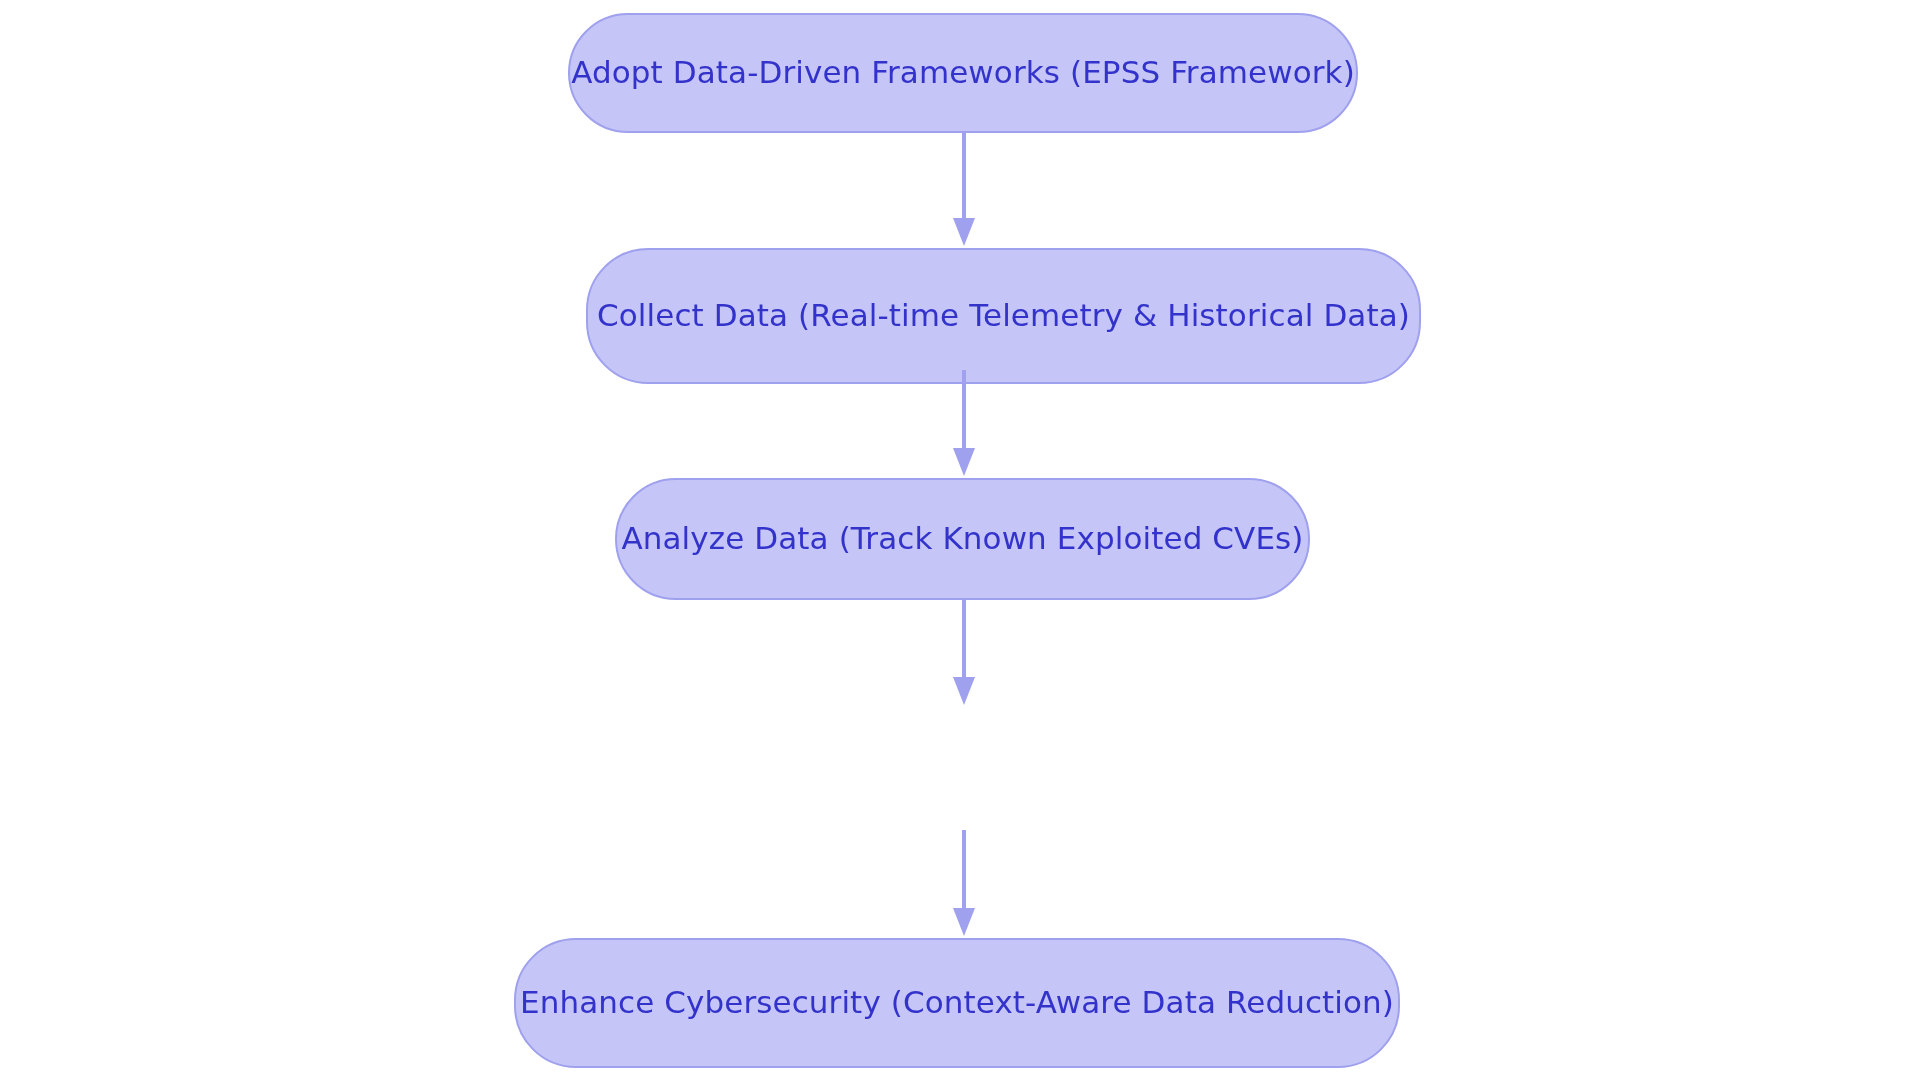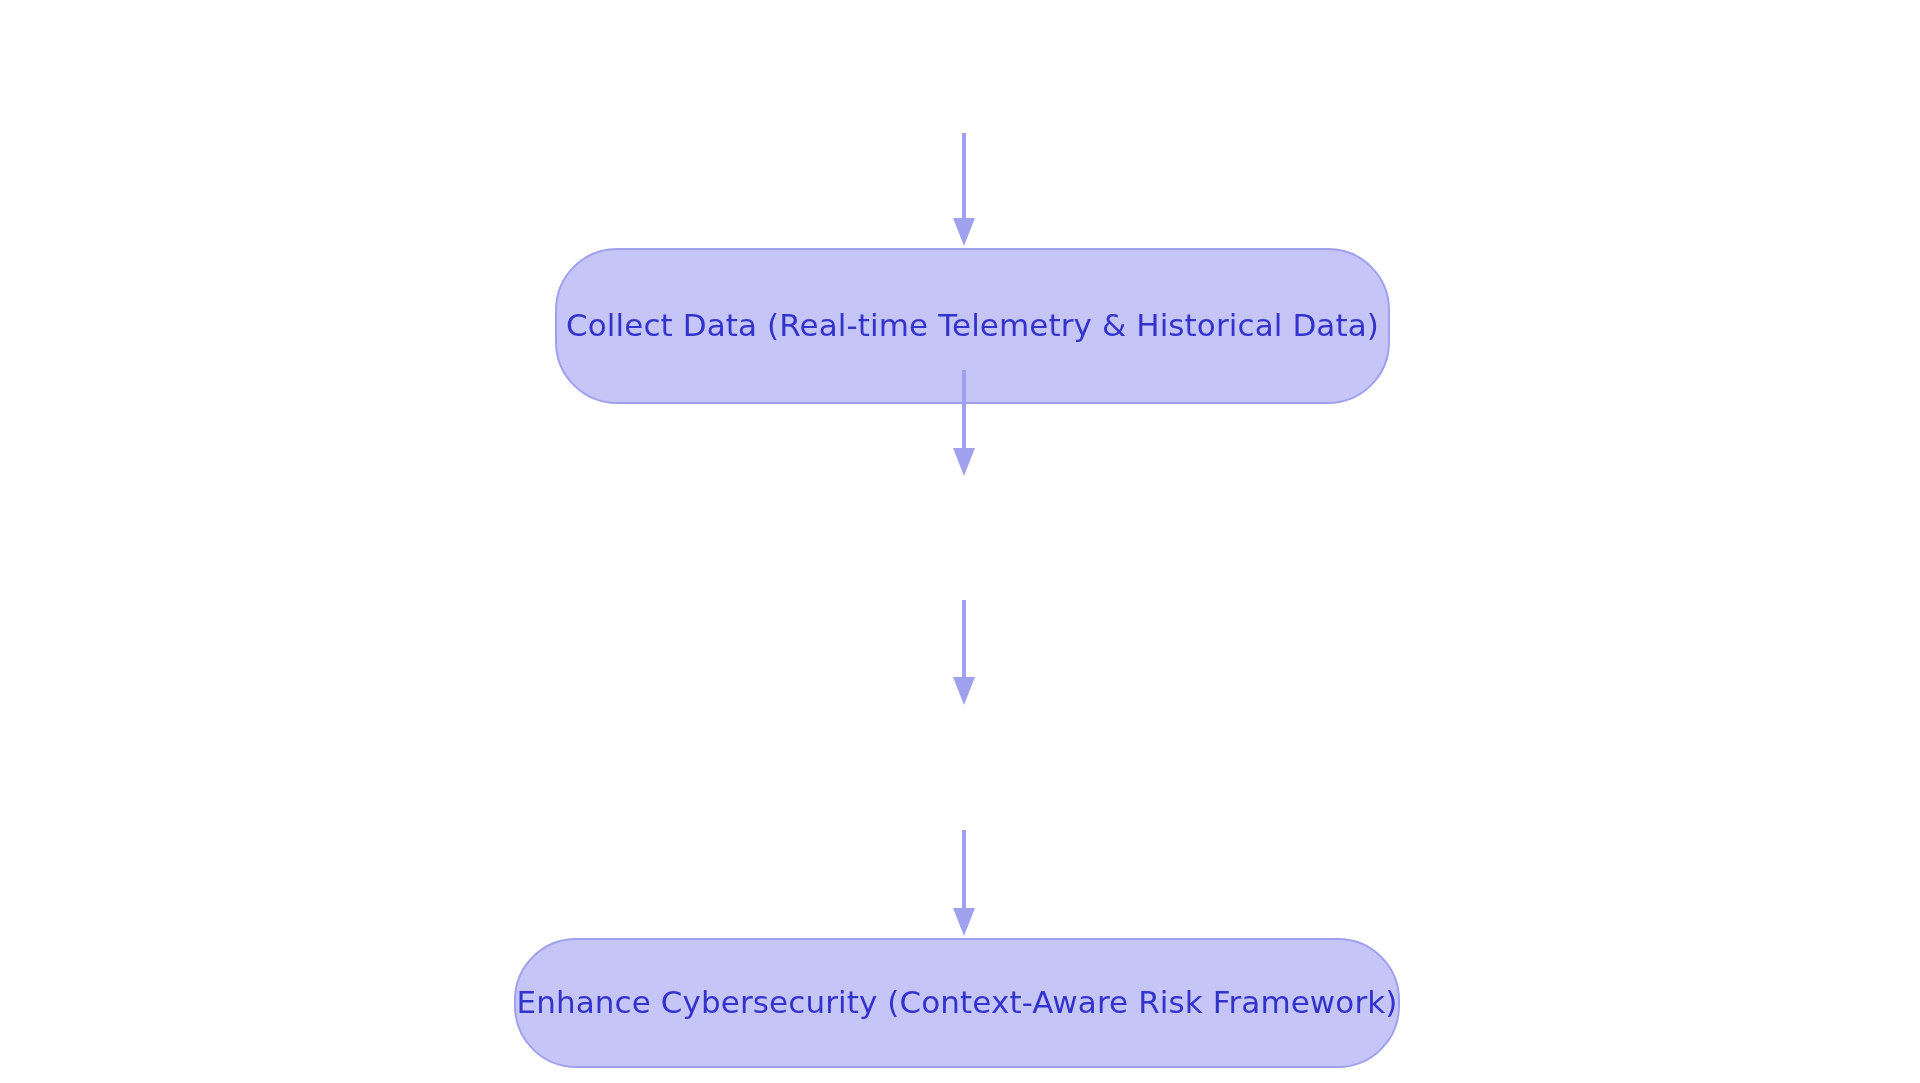--- a/index.html
+++ b/index.html
@@ -39,21 +39,21 @@
     font-size: 31px;
     line-height: 1.15;
     font-weight: 400;
     letter-spacing: 0.1px;
     white-space: nowrap;
     font-family: "DejaVu Sans", "Liberation Sans", sans-serif;
   }
 
   
   .node-1 { left: 568px;  top: 13px;   width: 790px; height: 120px; }
-  .node-2 { left: 555px;  top: 248px;  width: 835px; height: 156px; }
+  .node-2 { left: 586px;  top: 248px;  width: 835px; height: 136px; }
   .node-3 { left: 615px;  top: 478px;  width: 695px; height: 122px; }
   .node-4 { left: 505px;  top: 707px;  width: 935px; height: 123px; }
   .node-5 { left: 514px;  top: 938px;  width: 886px; height: 130px; }
 
   
   .connector {
     position: absolute;
     left: 952px;
     width: 24px;
   }
@@ -62,52 +62,58 @@
   .conn-1 { top: 133px; height: 115px; }
   .conn-2 { top: 370px; height: 108px; }
   .conn-3 { top: 600px; height: 107px; }
   .conn-4 { top: 830px; height: 108px; }
 </style>
 </head>
 <body>
 
 <div id="flowchart">
 
+  <div class="node node-1">
+    <span class="node-label">Adopt Data-Driven Frameworks (EPSS Framework)</span>
+  </div>
 
   <div class="connector conn-1">
     <svg width="24" height="115" viewBox="0 0 24 115" aria-hidden="true">
       <line x1="12" y1="0" x2="12" y2="92" stroke="#9fa0ee" stroke-width="4"></line>
       <polygon points="12,113 1,85 23,85" fill="#9fa0ee"></polygon>
     </svg>
   </div>
 
   <div class="node node-2">
     <span class="node-label">Collect Data (Real-time Telemetry &amp; Historical Data)</span>
   </div>
 
   <div class="connector conn-2">
     <svg width="24" height="108" viewBox="0 0 24 108" aria-hidden="true">
       <line x1="12" y1="0" x2="12" y2="85" stroke="#9fa0ee" stroke-width="4"></line>
       <polygon points="12,106 1,78 23,78" fill="#9fa0ee"></polygon>
     </svg>
   </div>
 
+  <div class="node node-3">
+    <span class="node-label">Analyze Data (Track Known Exploited CVEs)</span>
+  </div>
 
   <div class="connector conn-3">
     <svg width="24" height="107" viewBox="0 0 24 107" aria-hidden="true">
       <line x1="12" y1="0" x2="12" y2="84" stroke="#9fa0ee" stroke-width="4"></line>
       <polygon points="12,105 1,77 23,77" fill="#9fa0ee"></polygon>
     </svg>
   </div>
 
 
   <div class="connector conn-4">
     <svg width="24" height="108" viewBox="0 0 24 108" aria-hidden="true">
       <line x1="12" y1="0" x2="12" y2="85" stroke="#9fa0ee" stroke-width="4"></line>
       <polygon points="12,106 1,78 23,78" fill="#9fa0ee"></polygon>
     </svg>
   </div>
 
   <div class="node node-5">
-    <span class="node-label">Enhance Cybersecurity (Context-Aware Risk Framework)</span>
+    <span class="node-label">Enhance Cybersecurity (Context-Aware Data Reduction)</span>
   </div>
 
 </div>
 
 </body></html>

